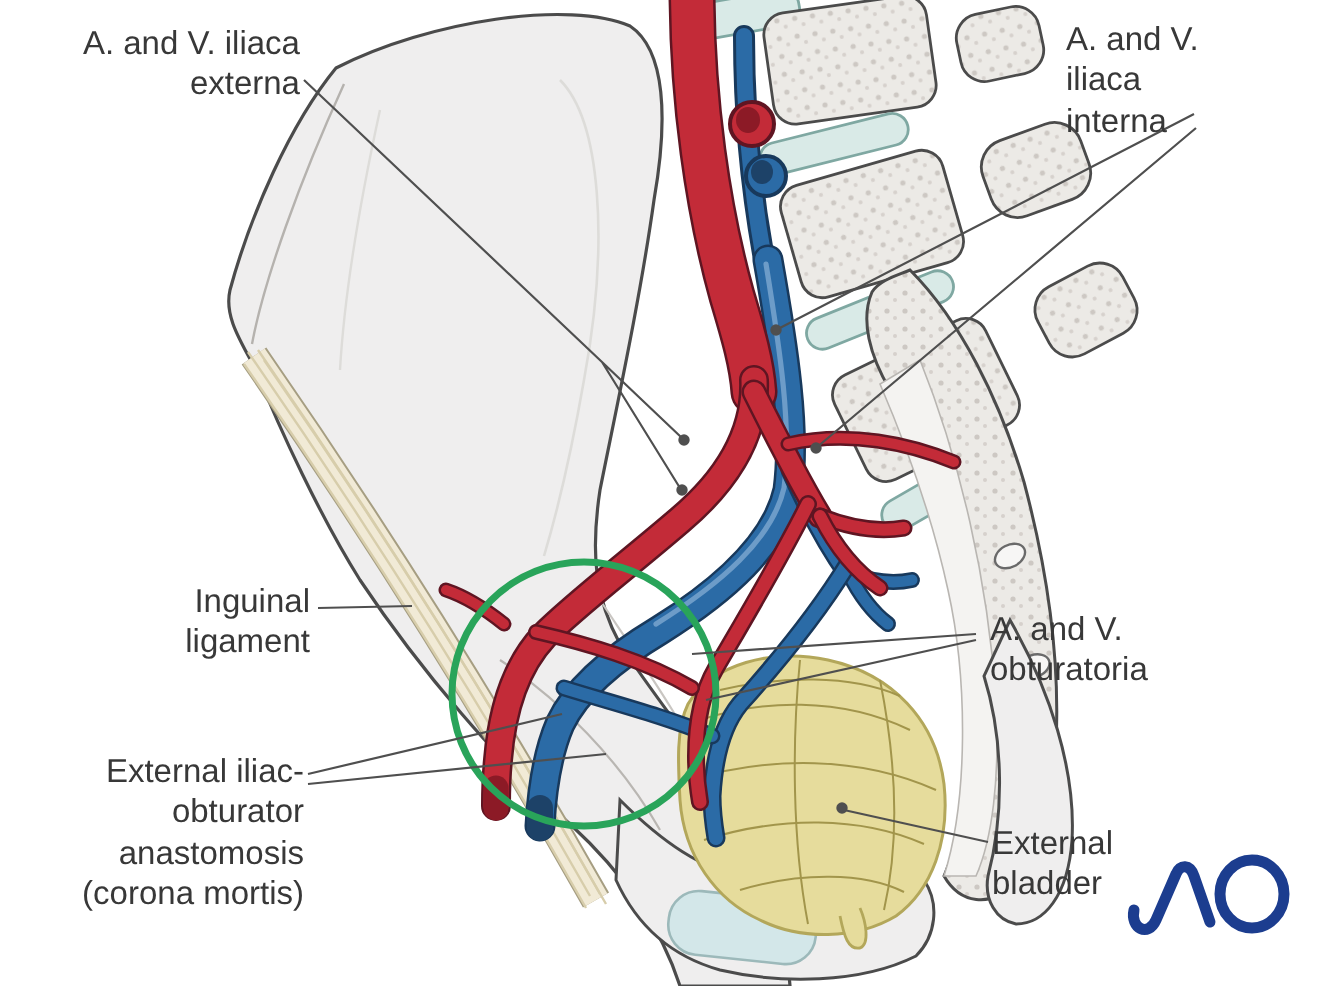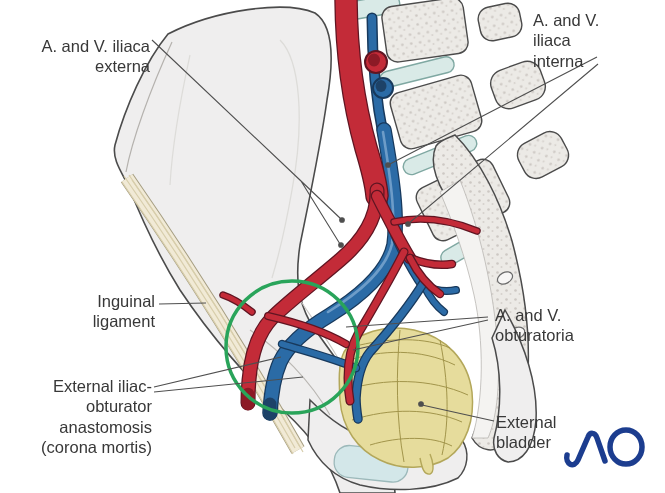--- a/index.html
+++ b/index.html
@@ -180,21 +180,21 @@
       <circle cx="388" cy="165" r="2.3"></circle>
         <circle cx="408" cy="224" r="2.3"></circle>
       <path d="M159,304 L206,303" fill="none"></path>
       <path d="M154,387 L281,357 M154,392 L303,377" fill="none"></path>
       <path d="M488,317 L346,327 M488,320 L353,350" fill="none"></path>
       <path d="M494,421 L422,405" fill="none"></path>
       <circle cx="421" cy="404" r="2.3"></circle>
     </g>
   </svg>
 
-  <div class="label r" style="left:8px;top:12px;width:142px;margin-top:24px;">A. and V. iliaca
+  <div class="label r" style="left:8px;top:12px;width:142px;">A. and V. iliaca
 externa</div>
 
   <div class="label" style="left:533px;top:10px;width:120px;">A. and V.
 iliaca
 interna</div>
 
   <div class="label r" style="left:30px;top:291px;width:125px;">Inguinal
 ligament</div>
 
   <div class="label r" style="left:4px;top:376px;width:148px;">External iliac-

